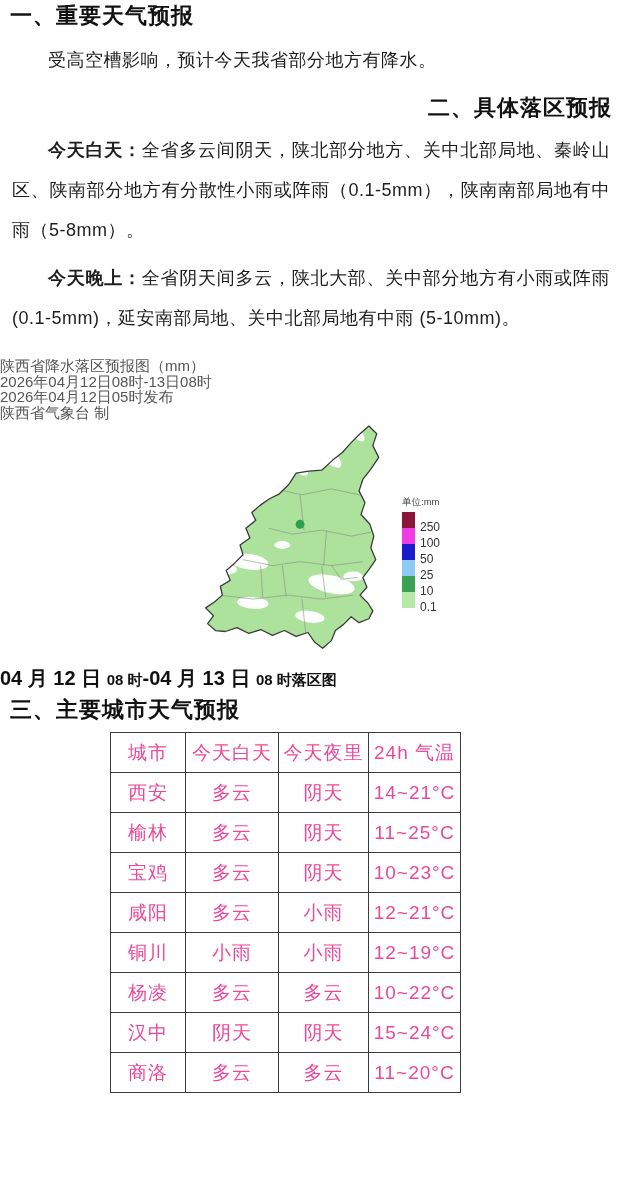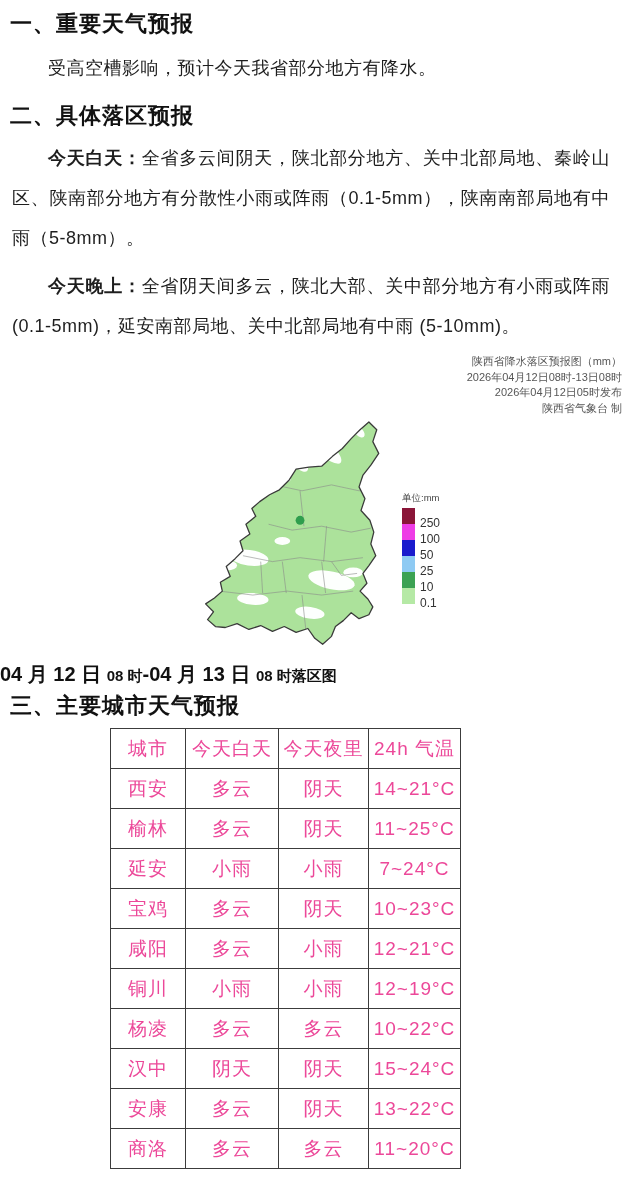--- a/index.html
+++ b/index.html
@@ -1,28 +1,28 @@
 <!DOCTYPE html>
 <html lang="zh"><head>
 <meta charset="utf-8">
 <style>
   html,body{margin:0;padding:0;background:#ffffff;}
   body{width:622px;font-family:"Liberation Sans","DejaVu Sans",sans-serif;color:#1e1e1e;}
   .page{width:622px;position:relative;}
   h2.sec{font-size:22px;font-weight:bold;color:#111;margin:0 10px;line-height:28px;letter-spacing:1px;}
-  .sec1{padding-top:10px;}
-  .sec2{margin-top:14px !important;}
+  .sec1{padding-top:2px;}
+  .sec2{margin-top:14px !important;text-align:right;}
   .sec3{margin-top:4px !important;}
   p.body{font-size:18px;line-height:40px;margin:0 12px;text-align:justify;text-indent:2em;letter-spacing:0.5px;}
   p.p1{margin-top:10px;}
   p.p2{margin-top:8px;}
   p.p3{margin-top:8px;}
   .blabel{font-weight:bold;}
   
-  .map-titles{margin-top:8px;text-align:right;font-size:11px;line-height:15.5px;color:#565656;}
+  .map-titles{margin-top:20px;text-align:left;font-size:15px;line-height:15.5px;color:#565656;}
   .map-wrap{position:relative;width:622px;height:240px;margin-top:2px;}
   .map-svg{position:absolute;left:182px;top:0;}
   .legend{position:absolute;left:402px;top:74px;width:70px;}
   .legend-title{font-size:9.5px;color:#444;margin-bottom:3px;}
   .lg-row{display:flex;align-items:flex-end;height:16px;}
   .lg-swatch{display:inline-block;width:13px;height:16px;}
   .lg-label{font-size:12px;color:#333;margin-left:5px;transform:translateY(45%);}
   .caption{text-align:left;font-weight:bold;color:#111;margin-top:4px;line-height:24px;}
   .cap-big{font-size:20px;}
   .cap-small{font-size:15px;}
@@ -156,26 +156,20 @@
           <td>阴天</td>
           <td>14~21°C</td>
         </tr>
         <tr>
           <td>榆林</td>
           <td>多云</td>
           <td>阴天</td>
           <td>11~25°C</td>
         </tr>
         <tr>
-          <td>延安</td>
-          <td>小雨</td>
-          <td>小雨</td>
-          <td>7~24°C</td>
-        </tr>
-        <tr>
           <td>宝鸡</td>
           <td>多云</td>
           <td>阴天</td>
           <td>10~23°C</td>
         </tr>
         <tr>
           <td>咸阳</td>
           <td>多云</td>
           <td>小雨</td>
           <td>12~21°C</td>
@@ -192,26 +186,20 @@
           <td>多云</td>
           <td>10~22°C</td>
         </tr>
         <tr>
           <td>汉中</td>
           <td>阴天</td>
           <td>阴天</td>
           <td>15~24°C</td>
         </tr>
         <tr>
-          <td>安康</td>
-          <td>多云</td>
-          <td>阴天</td>
-          <td>13~22°C</td>
-        </tr>
-        <tr>
           <td>商洛</td>
           <td>多云</td>
           <td>多云</td>
           <td>11~20°C</td>
         </tr>
       </tbody>
   </table>
 
 </div>
 

